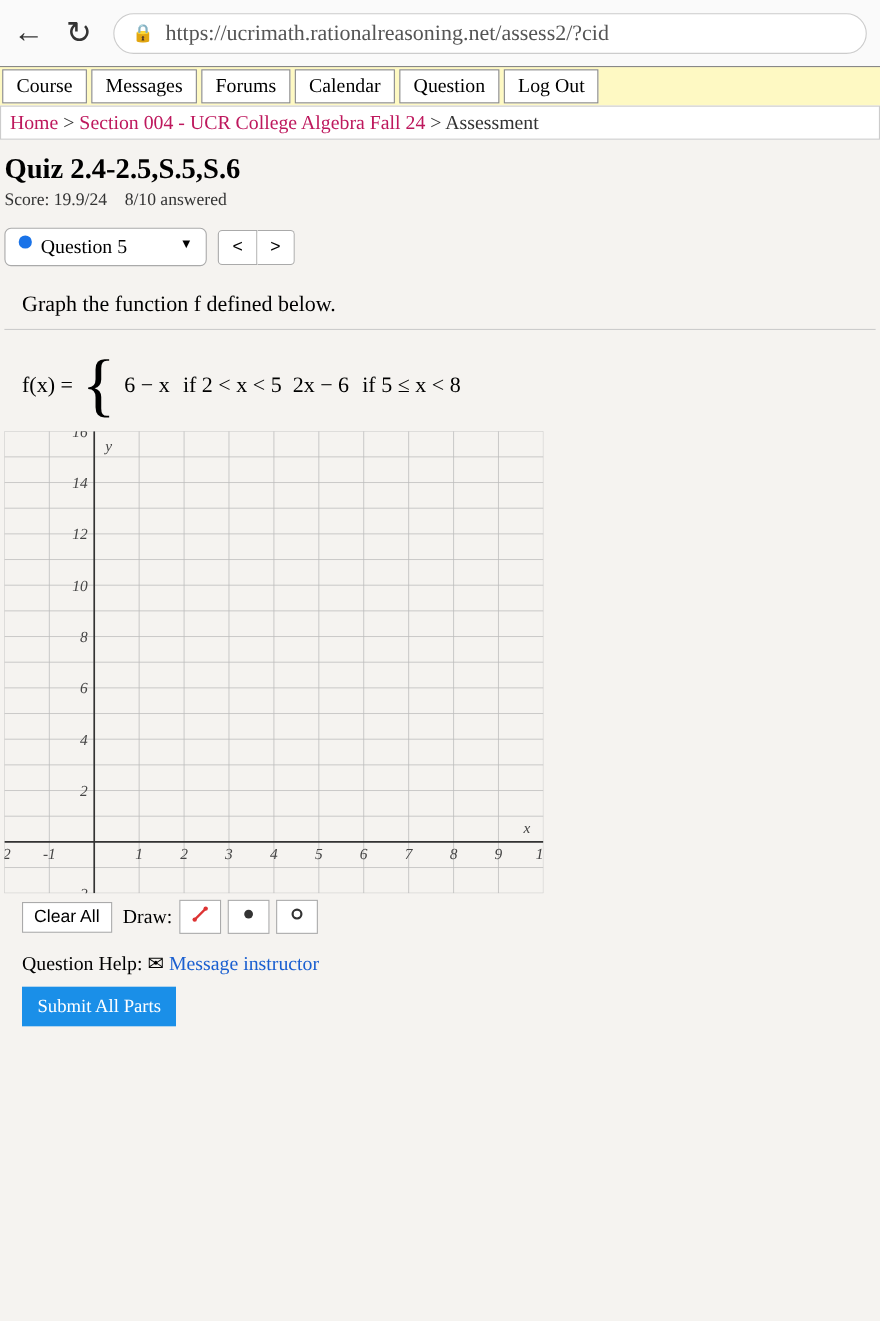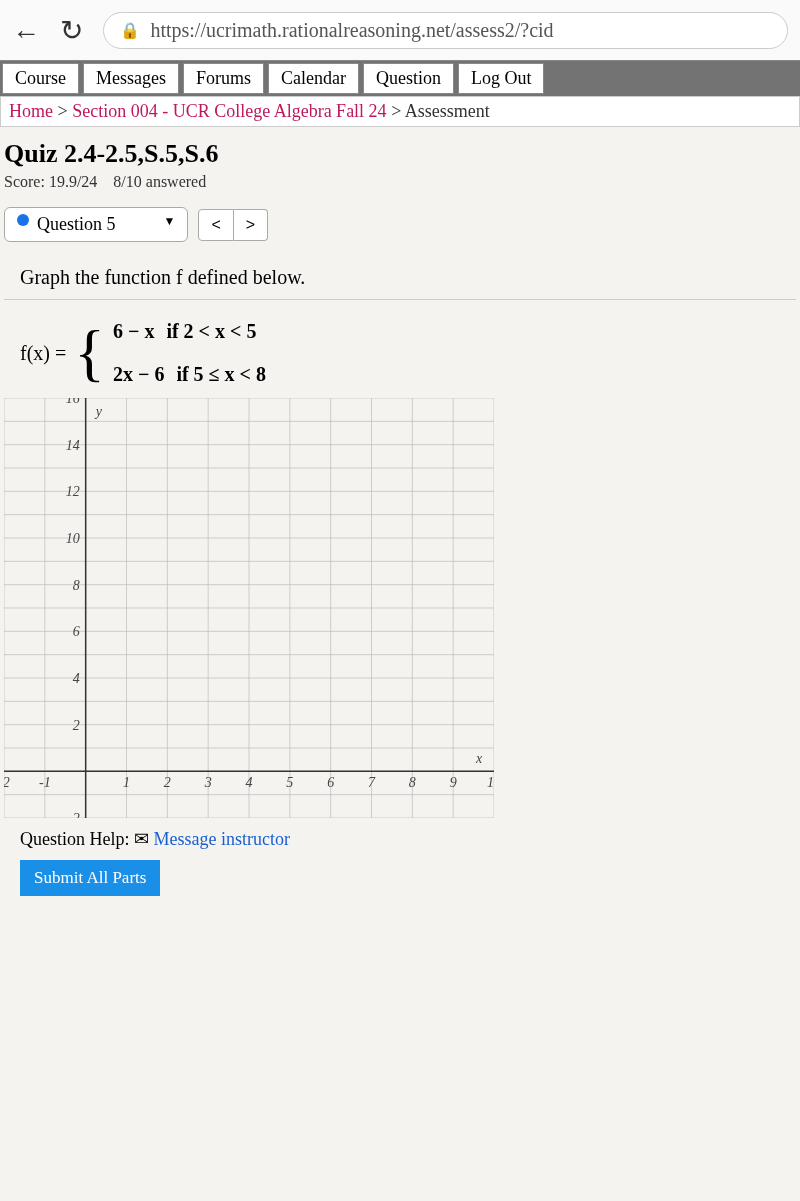--- a/index.html
+++ b/index.html
@@ -2,39 +2,39 @@
 <html><head>
 <meta charset="utf-8">
 <style>
 * { box-sizing: border-box; margin: 0; padding: 0; }
 body { font-family: Georgia, 'Times New Roman', serif; background: #f5f3f0; width: 800px; height: 1201px; overflow: hidden; position: relative; }
 .browser-bar { display: flex; align-items: center; padding: 8px 12px; gap: 20px; background: #fafafa; height: 60px; }
 .arrow-icon, .reload-icon { font-size: 28px; color: #333; cursor: pointer; }
 .url-bar { flex: 1; display: flex; align-items: center; gap: 10px; border: 1px solid #ccc; border-radius: 24px; padding: 6px 16px; background: #fff; font-size: 20px; color: #555; }
 .lock-icon { font-size: 16px; color: #888; }
 .url-text { white-space: nowrap; overflow: hidden; }
-.nav-tabs { display: flex; background: #737373; border-top: 1px solid #888; }
+.nav-tabs { display: flex; background: #fef9c3; border-top: 1px solid #888; }
 .nav-tab { background: #fff; color: #000; border: 1px solid #888; padding: 4px 12px; margin: 2px; font-size: 18px; cursor: pointer; font-family: Georgia, serif; }
 .breadcrumb-bar { background: #fff; border: 1px solid #ccc; padding: 4px 8px; font-size: 18px; color: #333; }
 .breadcrumb-link { color: #be185d; }
 .content { padding: 12px 4px; }
 .quiz-title { font-size: 26px; font-weight: bold; font-family: Georgia, serif; margin-bottom: 4px; }
 .score-line { font-size: 16px; color: #333; margin-bottom: 16px; }
 .question-nav { display: flex; align-items: center; gap: 10px; margin-bottom: 24px; }
 .question-select { display: inline-flex; border: 1px solid #aaa; border-radius: 6px; padding: 6px 12px; background: #fff; font-size: 18px; gap: 8px; }
 .blue-dot { width: 12px; height: 12px; background: #1a73e8; border-radius: 50%; }
 .caret-down { font-size: 12px; margin-left: 40px; }
 .nav-btns { display: flex; gap: 0; }
 .nav-btn { border: 1px solid #aaa; background: #fff; padding: 6px 12px; font-size: 16px; cursor: pointer; }
 .nav-btn:first-child { border-radius: 4px 0 0 4px; }
 .nav-btn:last-child { border-radius: 0 4px 4px 0; border-left: none; }
 .prompt { font-size: 20px; padding: 0 16px 10px 16px; border-bottom: 1px solid #ccc; margin-bottom: 20px; }
 .equation { display: flex; align-items: center; font-size: 20px; font-family: 'Times New Roman', serif; padding-left: 16px; margin-bottom: 12px; }
 .brace { font-size: 64px; font-weight: 100; line-height: 60px; margin: 0 8px; }
-.pieces { display: flex; flex-direction: column; gap: 20px; font-weight: bold; }
+.pieces { display: flex; flex-direction: row; gap: 10px; }
 .piece { display: flex; gap: 12px; }
 .graph-area { position: relative; width: 490px; height: 420px; margin-left: 0; }
 .graph-svg { display: block; }
 .toolbar { display: flex; align-items: center; gap: 6px; padding: 6px 16px; font-size: 18px; }
 .tool-btn { border: 1px solid #aaa; background: #fff; padding: 4px 10px; cursor: pointer; font-size: 16px; }
 .draw-label { margin-left: 4px; }
 .help-line { padding: 10px 16px; font-size: 18px; }
 .help-link { color: #1a5fd0; }
 .submit-btn { background: #1a8fe8; color: #fff; border: none; padding: 8px 14px; font-size: 17px; margin-left: 16px; cursor: pointer; font-family: Georgia, serif; }
 </style>
@@ -165,20 +165,41 @@
           <text x="75.66666666666666" y="145" text-anchor="end">10</text>
           <text x="75.66666666666666" y="98.33333333333331" text-anchor="end">12</text>
           <text x="75.66666666666666" y="51.666666666666686" text-anchor="end">14</text>
           <text x="75.66666666666666" y="5" text-anchor="end">16</text>
           <text x="472" y="365.3333333333333">x</text>
           <text x="91.66666666666666" y="18">y</text>
         </g>
     </svg>
   </div>
 
+  <div class="toolbar">
+    <button class="tool-btn">Clear All</button>
+    <span class="draw-label">Draw:</span>
+    <button class="tool-btn">
+      <svg width="16" height="16">
+          <circle cx="3" cy="13" r="2" fill="#d33"></circle>
+          <line x1="3" y1="13" x2="13" y2="3" stroke="#d33" stroke-width="2"></line>
+          <circle cx="13" cy="3" r="2" fill="#d33"></circle>
+        </svg>
+    </button>
+    <button class="tool-btn">
+      <svg width="16" height="16">
+          <circle cx="8" cy="8" r="4" fill="#333"></circle>
+        </svg>
+    </button>
+    <button class="tool-btn">
+      <svg width="16" height="16">
+          <circle cx="8" cy="8" r="4" fill="none" stroke="#333" stroke-width="2"></circle>
+        </svg>
+    </button>
+  </div>
 
   <div class="help-line">
     <span>Question Help:</span>
     <span> ✉ </span>
     <span class="help-link">Message instructor</span>
   </div>
 
   <button class="submit-btn">Submit All Parts</button>
 </div>
 

